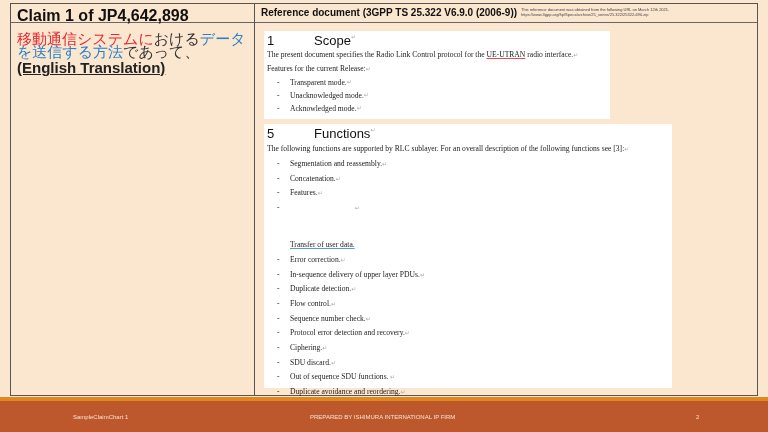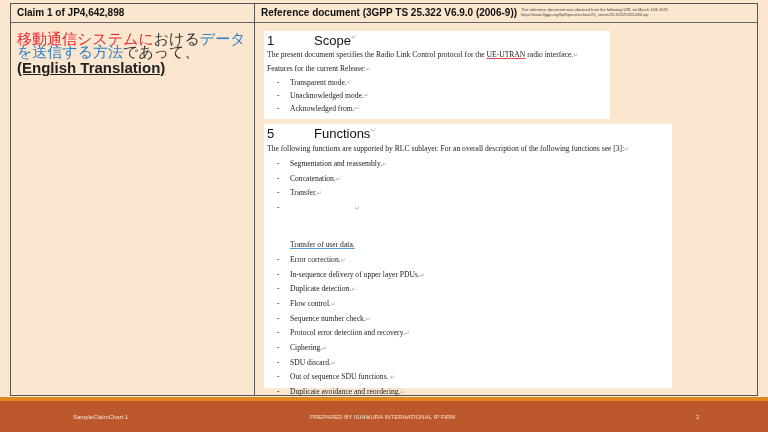--- a/index.html
+++ b/index.html
@@ -1,21 +1,21 @@
 <!DOCTYPE html>
 <html><head>
   <meta charset="utf-8">
   <style>
     * { box-sizing: border-box; margin: 0; padding: 0; }
     html, body { width: 768px; height: 432px; overflow: hidden; }
     body { background: #fbe6cf; font-family: "Liberation Sans", sans-serif; position: relative; }
     .table { position: absolute; left: 10px; top: 3px; width: 748px; height: 393px; border: 1px solid #555; }
     .hdr-row { position: absolute; left: 0; top: 0; width: 100%; height: 19px; border-bottom: 1px solid #666; }
     .col-div { position: absolute; left: 243px; top: 0; bottom: 0; border-left: 1px solid #555; }
-    .hdr-left { position: absolute; left: 6px; top: 3px; font-size: 10px; font-weight: bold; color: #111; }
+    .hdr-left { position: absolute; left: 6px; top: 3px; font-size: 16px; font-weight: bold; color: #111; }
     .hdr-right { position: absolute; left: 250px; top: 3px; font-size: 10px; font-weight: bold; color: #111; }
     .hdr-note { position: absolute; left: 510px; top: 3px; width: 230px; font-size: 4px; line-height: 5px; color: #444; }
     .claim { position: absolute; left: 6px; top: 28px; width: 232px; font-size: 15px; line-height: 13px; }
     .jp { color: #333; }
     .red { color: #e8262f; }
     .blue { color: #2a7fc8; }
     .dark { color: #222; }
     .eng-title { margin-top: 3px; font-weight: bold; text-decoration: underline; color: #222; }
     .doc { position: absolute; background: #fff; font-family: "Liberation Serif", serif; color: #222; }
     .doc1 { left: 264px; top: 31px; width: 346px; height: 88px; padding: 2px 3px; }
@@ -74,21 +74,21 @@
       <span>Transparent mode.</span>
       <span class="ret">↵</span>
     </div>
   <div class="li">
       <span class="dash">-</span>
       <span>Unacknowledged mode.</span>
       <span class="ret">↵</span>
     </div>
   <div class="li">
       <span class="dash">-</span>
-      <span>Acknowledged from.</span>
+      <span>Acknowledged mode.</span>
       <span class="ret">↵</span>
     </div>
 </div>
 
 <div class="doc doc2">
   <div class="h">
     <span class="num">5</span>
     <span>Functions</span>
       <span class="ret">↵</span>
   </div>
@@ -98,21 +98,21 @@
       <span>Segmentation and reassembly.</span>
       <span class="ret">↵</span>
     </div>
   <div class="li">
       <span class="dash">-</span>
       <span>Concatenation.</span>
       <span class="ret">↵</span>
     </div>
   <div class="li">
       <span class="dash">-</span>
-      <span>Transfer.</span>
+      <span>Features.</span>
       <span class="ret">↵</span>
     </div>
   <div class="li">
       <span class="dash">-</span>
       <span class="u-blue">Transfer of user data.</span>
       <span class="ret">↵</span>
     </div>
   <div class="li">
       <span class="dash">-</span>
       <span>Error correction.</span>

